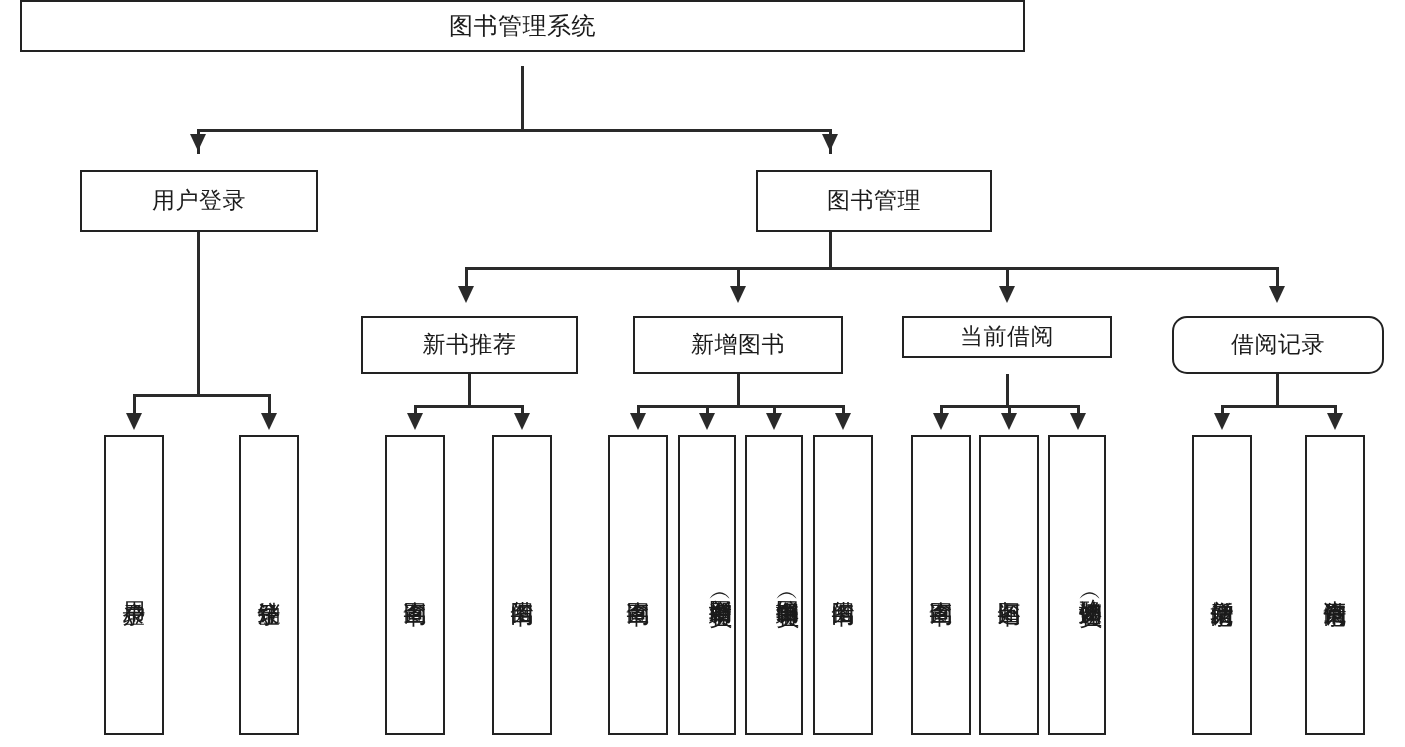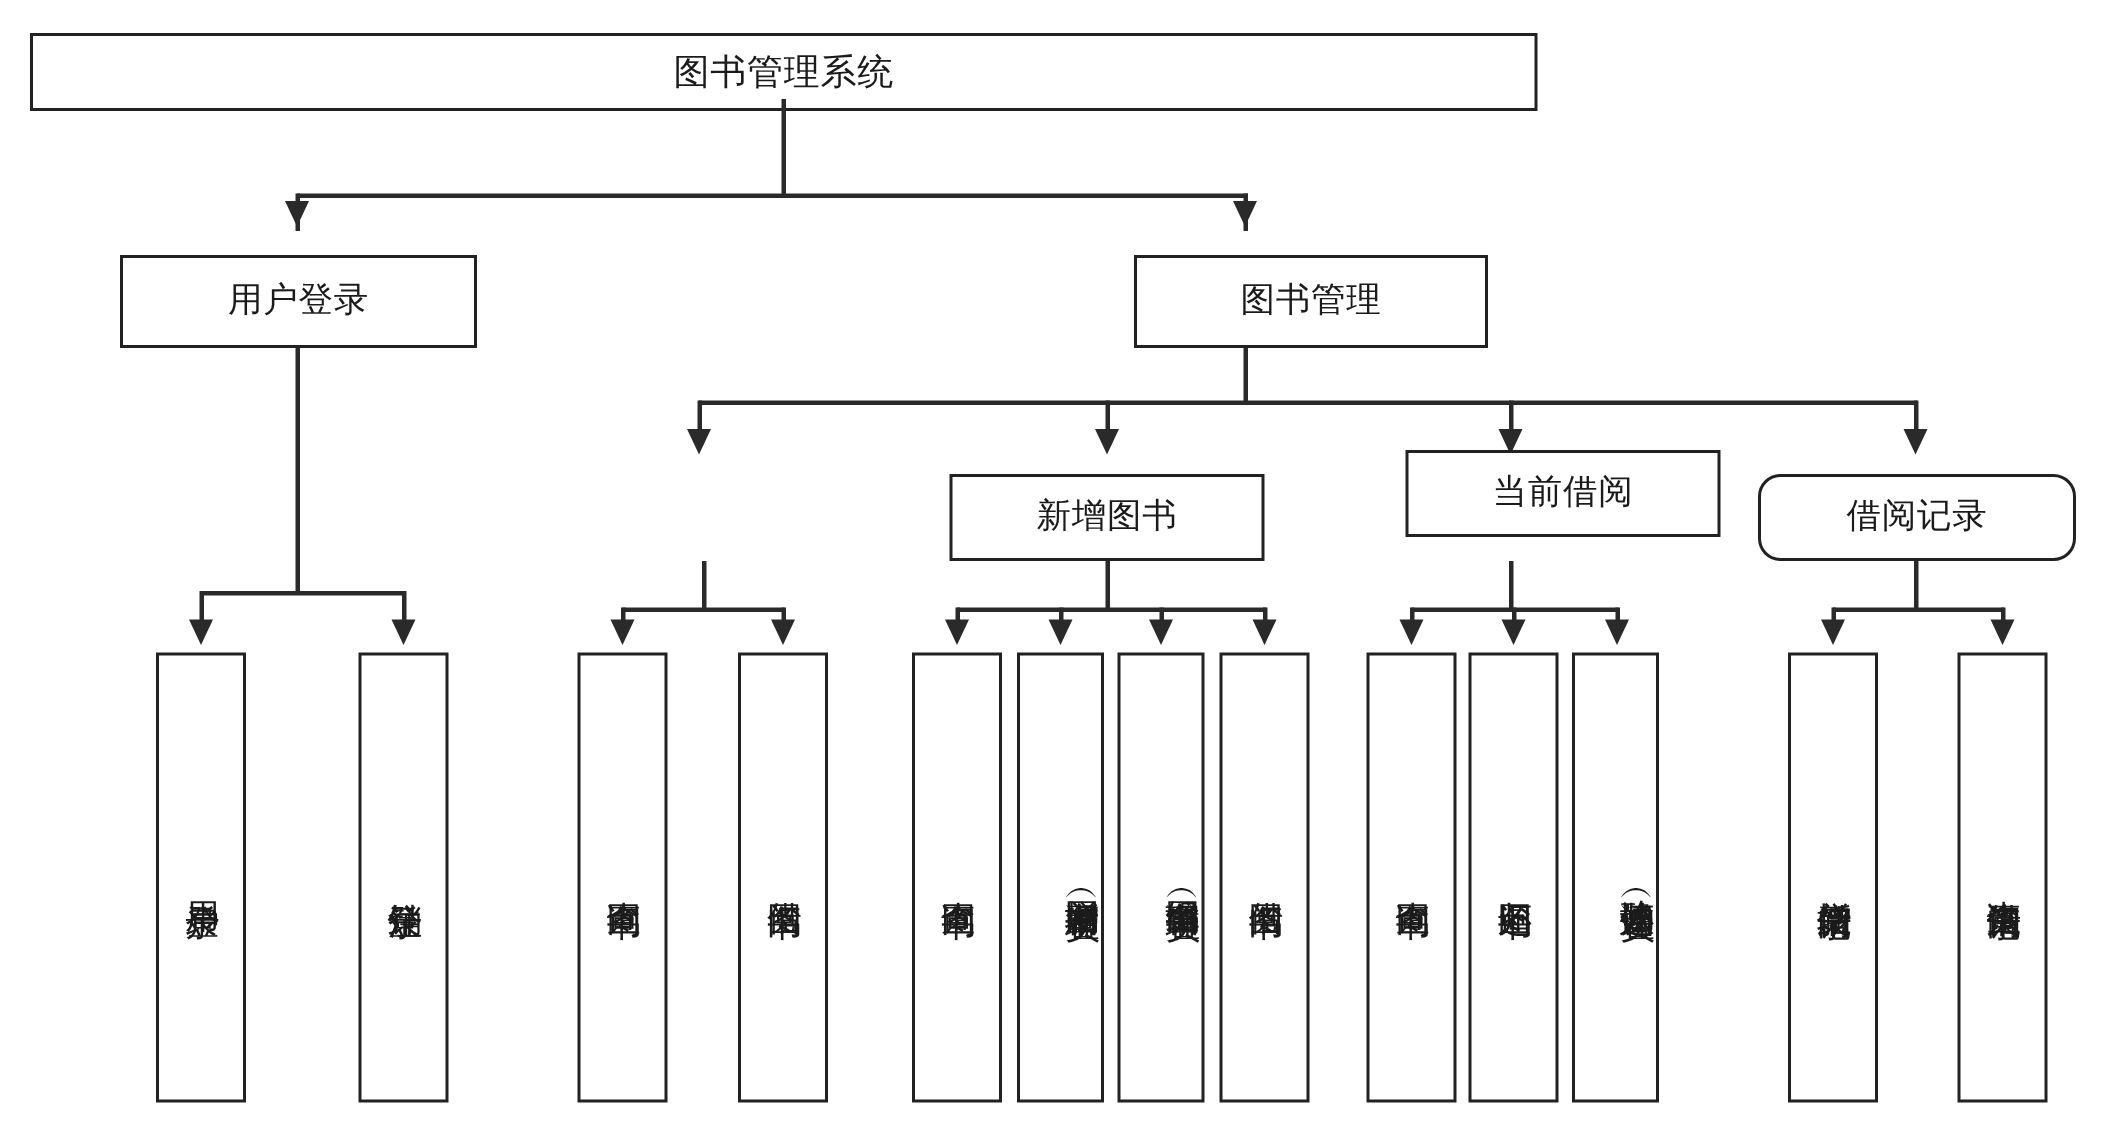--- a/index.html
+++ b/index.html
@@ -67,21 +67,21 @@
     white-space: nowrap;
     pointer-events: none;
     font-family: "DejaVu Sans", "Liberation Sans", sans-serif;
   }
 </style>
 </head>
 <body>
 
 <div id="canvas">
 
-  <div class="node horiz root" style="left:20px; top:22px; width:1005px; height:52px;">
+  <div class="node horiz root" style="left:20px; top:0; width:1005px; height:52px;">
     <span>图书管理系统</span>
   </div>
 
   <div class="edge v" style="left:521px; top:66px; width:2.5px; height:64px;"></div>
 
   <div class="edge h" style="left:198px; top:129px; width:634px; height:2.5px;"></div>
 
   <div class="edge v" style="left:197px; top:129px; height:25px;"></div>
   <div class="arrow" style="left:190px; top:134px;"></div>
   <div class="edge v" style="left:829px; top:129px; height:25px;"></div>
@@ -105,24 +105,27 @@
   <div class="edge h" style="left:466px; top:267px; width:812px; height:2.5px;"></div>
   <div class="edge v" style="left:465px; top:267px; height:24px;"></div>
   <div class="arrow" style="left:458px; top:286px;"></div>
   <div class="edge v" style="left:737px; top:267px; height:24px;"></div>
   <div class="arrow" style="left:730px; top:286px;"></div>
   <div class="edge v" style="left:1006px; top:267px; height:24px;"></div>
   <div class="arrow" style="left:999px; top:286px;"></div>
   <div class="edge v" style="left:1276px; top:267px; height:24px;"></div>
   <div class="arrow" style="left:1269px; top:286px;"></div>
 
+  <div class="node horiz" style="left:361px; top:316px; width:217px; height:58px;">
+    <span>新书推荐</span>
+  </div>
   <div class="node horiz" style="left:633px; top:316px; width:210px; height:58px;">
     <span>新增图书</span>
   </div>
-  <div class="node horiz" style="left:902px; top:300px; width:210px; height:58px;margin-left:35px;">
+  <div class="node horiz" style="left:902px; top:316px; width:210px; height:42px;">
     <span>当前借阅</span>
   </div>
   <div class="node horiz" style="left:1172px; top:316px; width:212px; height:58px;border-radius:15px;">
     <span>借阅记录</span>
   </div>
 
   <div class="edge v" style="left:468px; top:374px; height:32px;"></div>
   <div class="edge h" style="left:415px; top:405px; width:108px; height:2.5px;"></div>
   <div class="edge v" style="left:414px; top:405px; height:13px;"></div>
   <div class="arrow" style="left:407px; top:413px;"></div>

